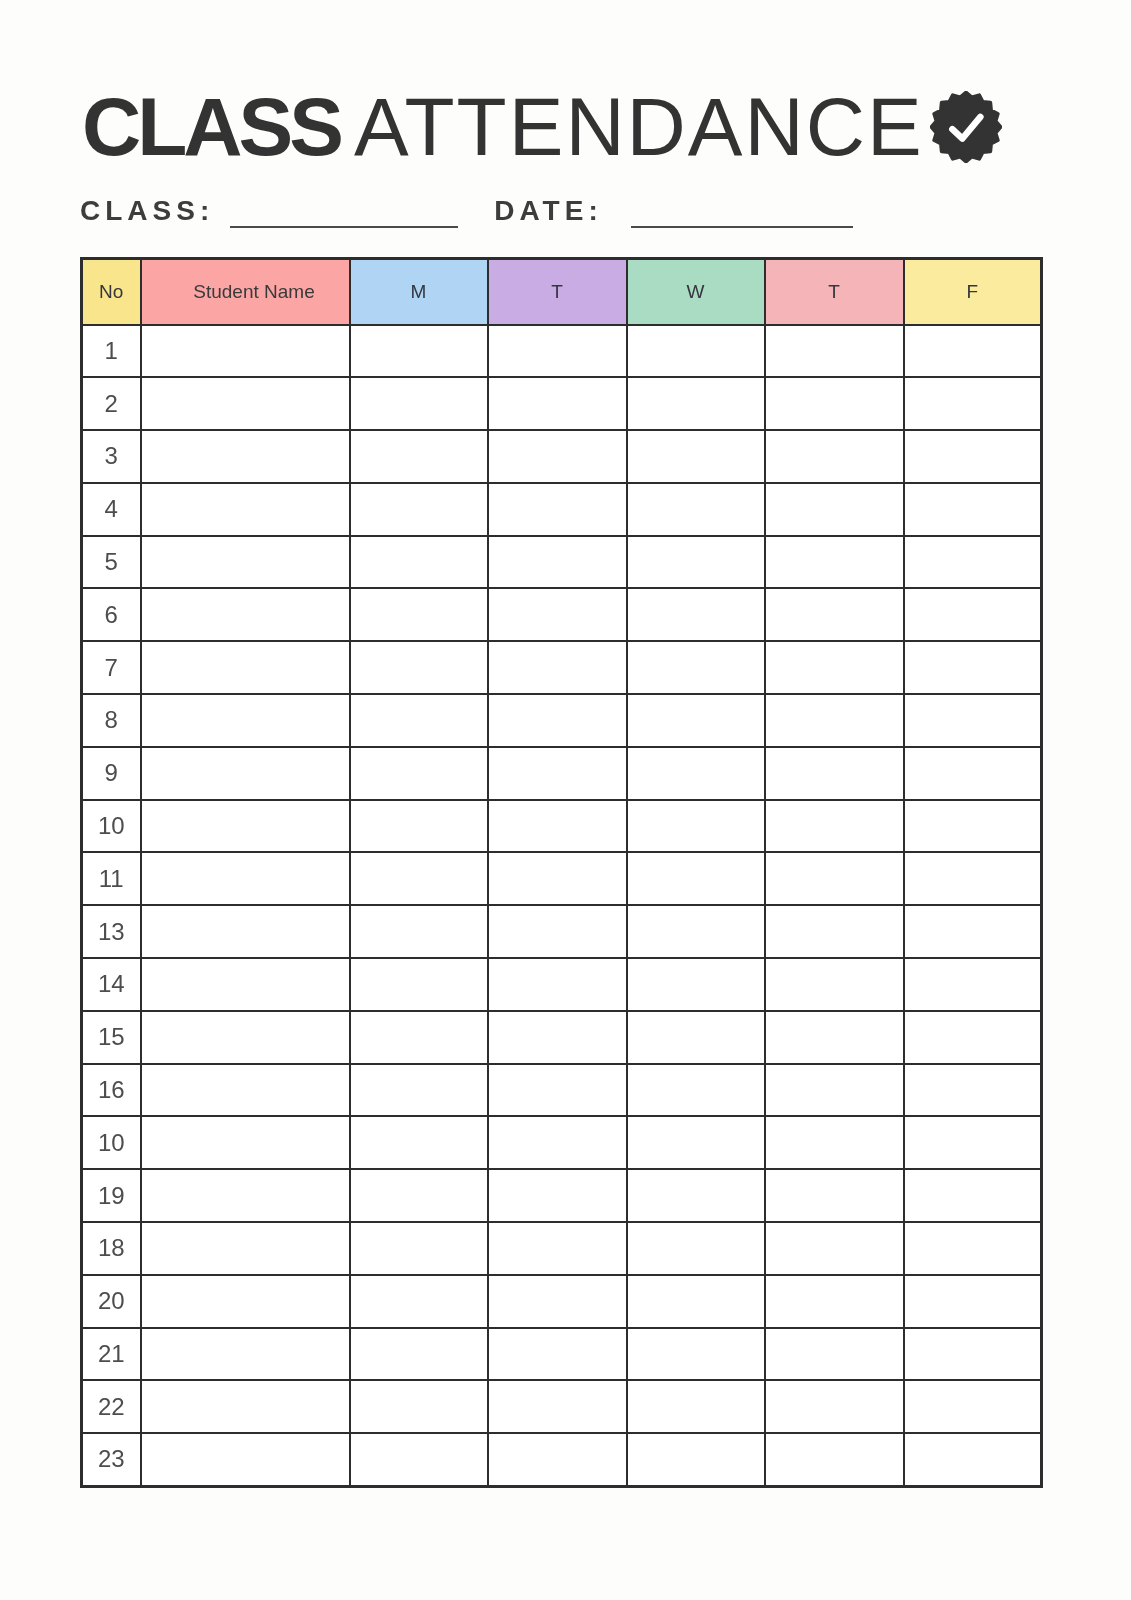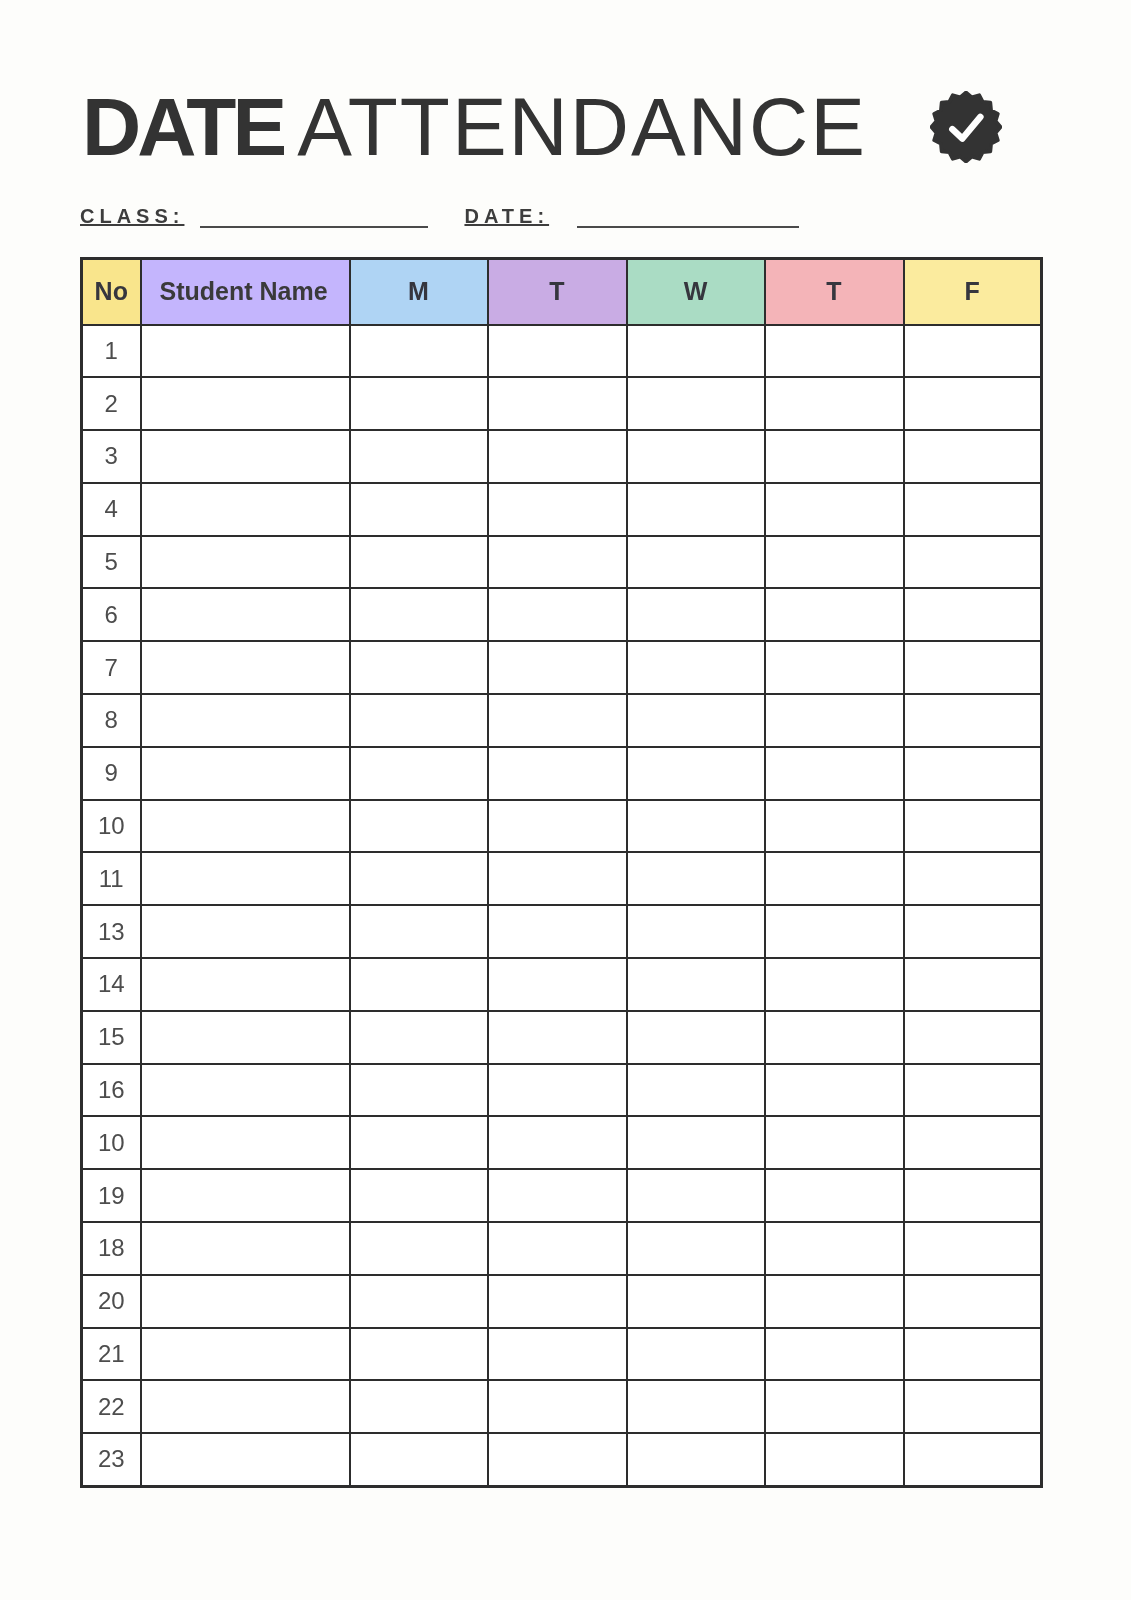--- a/index.html
+++ b/index.html
@@ -47,26 +47,25 @@
   
   .form-row {
     position: absolute;
     left: 80px;
     top: 198px;
     display: flex;
     align-items: flex-end;
     height: 30px;
   }
   .form-label {
-    font-size: 20px;
+    font-size: 28px;
     font-weight: bold;
     letter-spacing: 5px;
     color: #3D3D3D;
     line-height: 1.2;
-    text-decoration: underline;
   }
   .underline {
     display: inline-block;
     border-bottom: 2.5px solid #4A4A4A;
     height: 24px;
   }
   .class-line { width: 228px; margin-left: 16px; }
   .date-label { margin-left: 36px; }
   .date-line  { width: 222px; margin-left: 28px; }
   
@@ -78,22 +77,22 @@
     border-collapse: collapse;
     table-layout: fixed;
     border: 3px solid #2D2D2D;
   }
   .att-table th, .att-table td {
     border: 2px solid #2D2D2D;
   }
   .att-table thead tr { height: 66px; }
   .att-table tbody tr { height: 52.8px; }
   .att-table th {
-    font-size: 25px;
-    font-weight: bold;
+    font-size: 19px;
+    font-weight: normal;
     color: #36363E;
     text-align: center;
     vertical-align: middle;
   }
   .att-table th.col-name-h {
     text-align: left;
     padding-left: 18px;
     color: #3A3A3A;
   }
   .att-table td {
@@ -113,21 +112,21 @@
   col.c-w    { width: 138px; }
   col.c-t2   { width: 139px; }
   col.c-f    { width: 138px; }
 </style>
 </head>
 <body>
 
 <div class="page">
 
   <div class="title-row">
-    <h1 class="title"><span class="title-bold">DATE</span><span class="title-light">ATTENDANCE</span></h1>
+    <h1 class="title"><span class="title-bold">CLASS</span><span class="title-light">ATTENDANCE</span></h1>
     <span class="badge">
       <svg viewBox="0 0 100 100" aria-hidden="true">
         <polygon fill="#333333" stroke="#333333" stroke-width="5" stroke-linejoin="round" points="98,50 91.2,58.2 94.3,68.4 84.9,73.3 83.9,83.9 73.3,84.9 68.4,94.3 58.2,91.2 50,98 41.8,91.2 31.6,94.3 26.7,84.9 16.1,83.9 15.1,73.3 5.7,68.4 8.8,58.2 2,50 8.8,41.8 5.7,31.6 15.1,26.7 16.1,16.1 26.7,15.1 31.6,5.7 41.8,8.8 50,2 58.2,8.8 68.4,5.7 73.3,15.1 83.9,16.1 84.9,26.7 94.3,31.6 91.2,41.8"></polygon>
         <polyline fill="none" stroke="#FFFFFF" stroke-width="9" stroke-linecap="round" stroke-linejoin="round" points="31,53 45,66 70,36"></polyline>
       </svg>
     </span>
   </div>
 
   <div class="form-row">
     <span class="form-label">CLASS:</span>
@@ -142,21 +141,21 @@
         <col class="c-name">
         <col class="c-m">
         <col class="c-t1">
         <col class="c-w">
         <col class="c-t2">
         <col class="c-f">
     </colgroup>
     <thead>
       <tr>
         <th style="background: rgb(249, 229, 140);">No</th>
-        <th class="col-name-h" style="background: #c4b5fd;">Student Name</th>
+        <th class="col-name-h" style="background: #fca5a5; text-align: center;">Student Name</th>
         <th style="background: rgb(175, 212, 244);">M</th>
         <th style="background: rgb(201, 172, 228);">T</th>
         <th style="background: rgb(170, 220, 196);">W</th>
         <th style="background: rgb(244, 180, 184);">T</th>
         <th style="background: rgb(251, 235, 158);">F</th>
       </tr>
     </thead>
     <tbody id="att-body">
         <tr>
           <td class="row-no">1</td>

